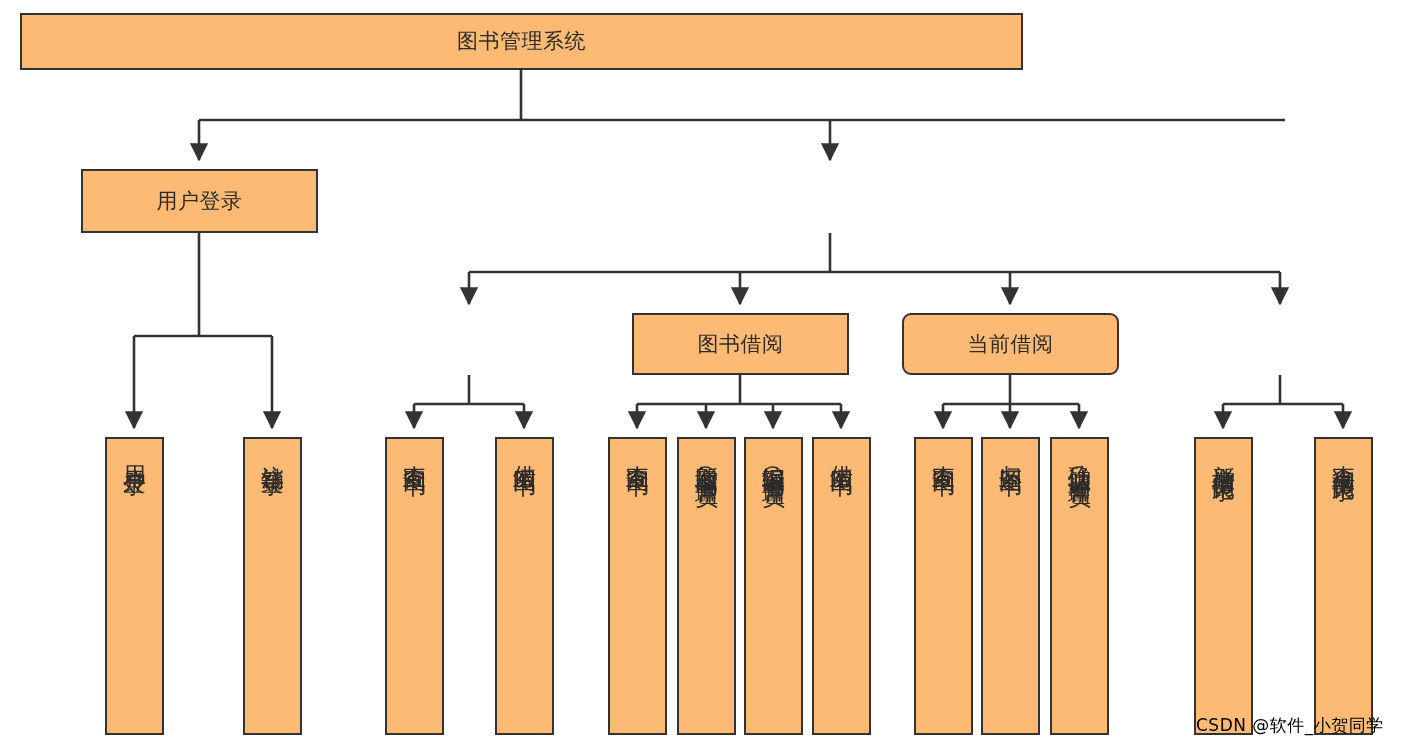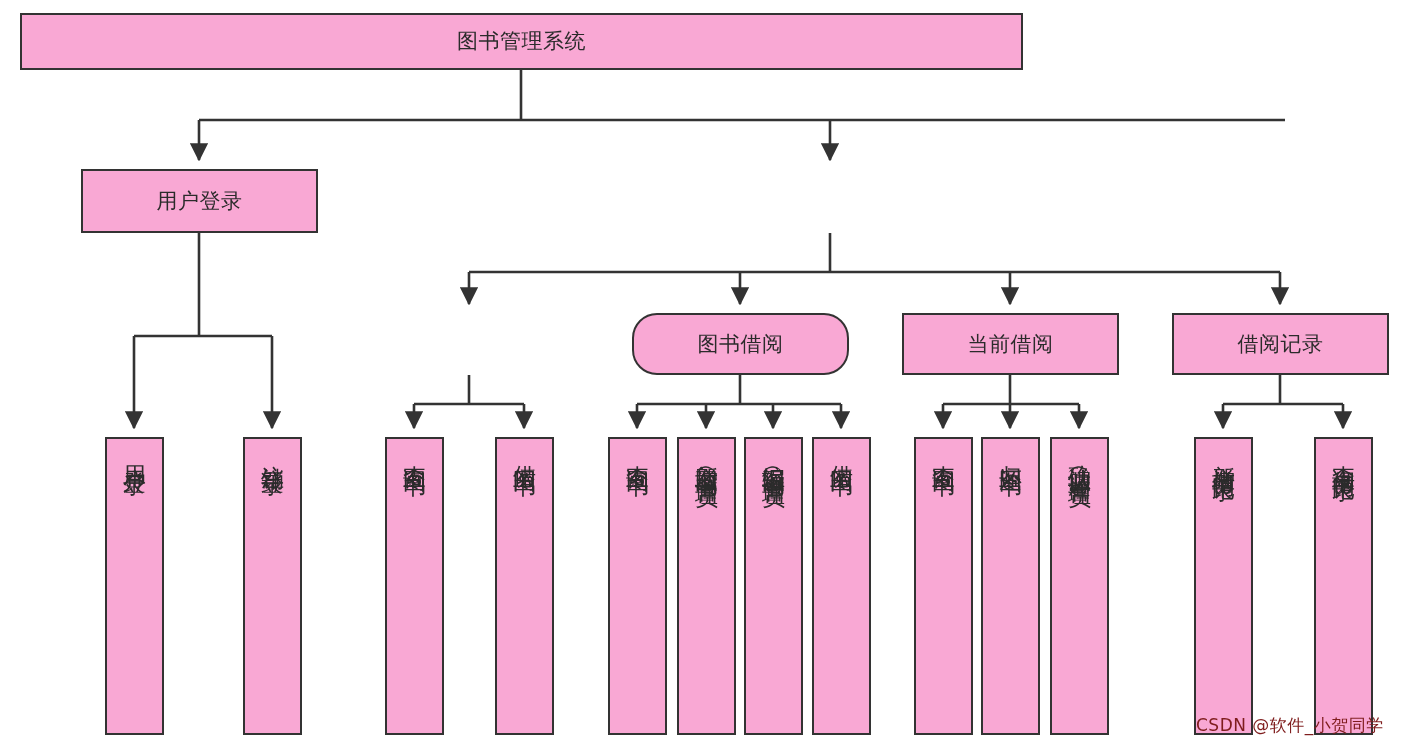--- a/index.html
+++ b/index.html
@@ -21,21 +21,21 @@
     position: absolute;
     left: 0;
     top: 0;
     width: 1405px;
     height: 747px;
     pointer-events: none;
   }
   .node {
     position: absolute;
     box-sizing: border-box;
-    background: #f9a8d4;
+    background: #fdba74;
     border: 2.5px solid #333333;
     display: flex;
     align-items: center;
     justify-content: center;
     color: #2b2b2b;
   }
   .node .label {
     font-size: 21px;
     line-height: 1.05;
     letter-spacing: 0.5px;
@@ -54,21 +54,21 @@
     font-size: 23px;
     line-height: 1.0;
     letter-spacing: 3px;
     white-space: normal;
   }
   #watermark {
     position: absolute;
     left: 1196px;
     top: 714px;
     font-size: 17px;
-    color: #7f1d1d;
+    color: #000000;
     white-space: nowrap;
     letter-spacing: 0.5px;
   }
 </style>
 </head>
 <body>
 
 <div id="canvas">
 
   <svg class="wires" viewBox="0 0 1405 747" xmlns="http://www.w3.org/2000/svg">
@@ -125,31 +125,28 @@
   <div class="node" style="left:20px; top:13px; width:1003px; height:57px;">
     <span class="label">图书管理系统</span>
   </div>
 
   <div class="node" style="left:81px; top:169px; width:237px; height:64px;">
     <span class="label">用户登录</span>
   </div>
 
 
 
-  <div class="node" style="left:632px; top:313px; width:217px; height:62px;border-radius:25px;">
+  <div class="node" style="left:632px; top:313px; width:217px; height:62px;">
     <span class="label">图书借阅</span>
   </div>
 
-  <div class="node" style="left:902px; top:313px; width:217px; height:62px;">
+  <div class="node" style="left:902px; top:313px; width:217px; height:62px;border-radius:9px;">
     <span class="label">当前借阅</span>
   </div>
 
-  <div class="node" style="left:1172px; top:313px; width:217px; height:62px;">
-    <span class="label">借阅记录</span>
-  </div>
 
   <div class="node vertical" style="left:105px; top:437px; width:59px; height:298px;">
     <span class="label">用户登录</span>
   </div>
 
   <div class="node vertical" style="left:243px; top:437px; width:59px; height:298px;">
     <span class="label">注销登录</span>
   </div>
 
   <div class="node vertical" style="left:385px; top:437px; width:59px; height:298px;">

